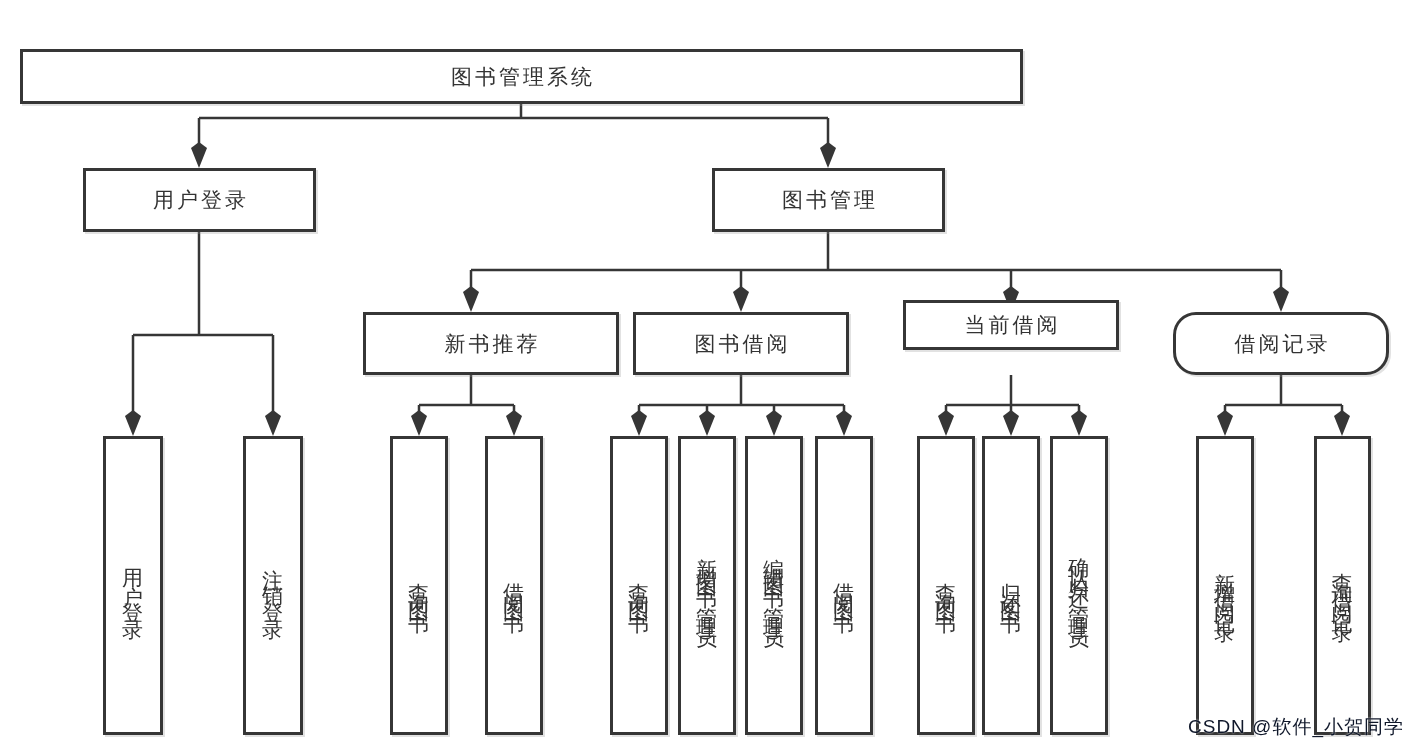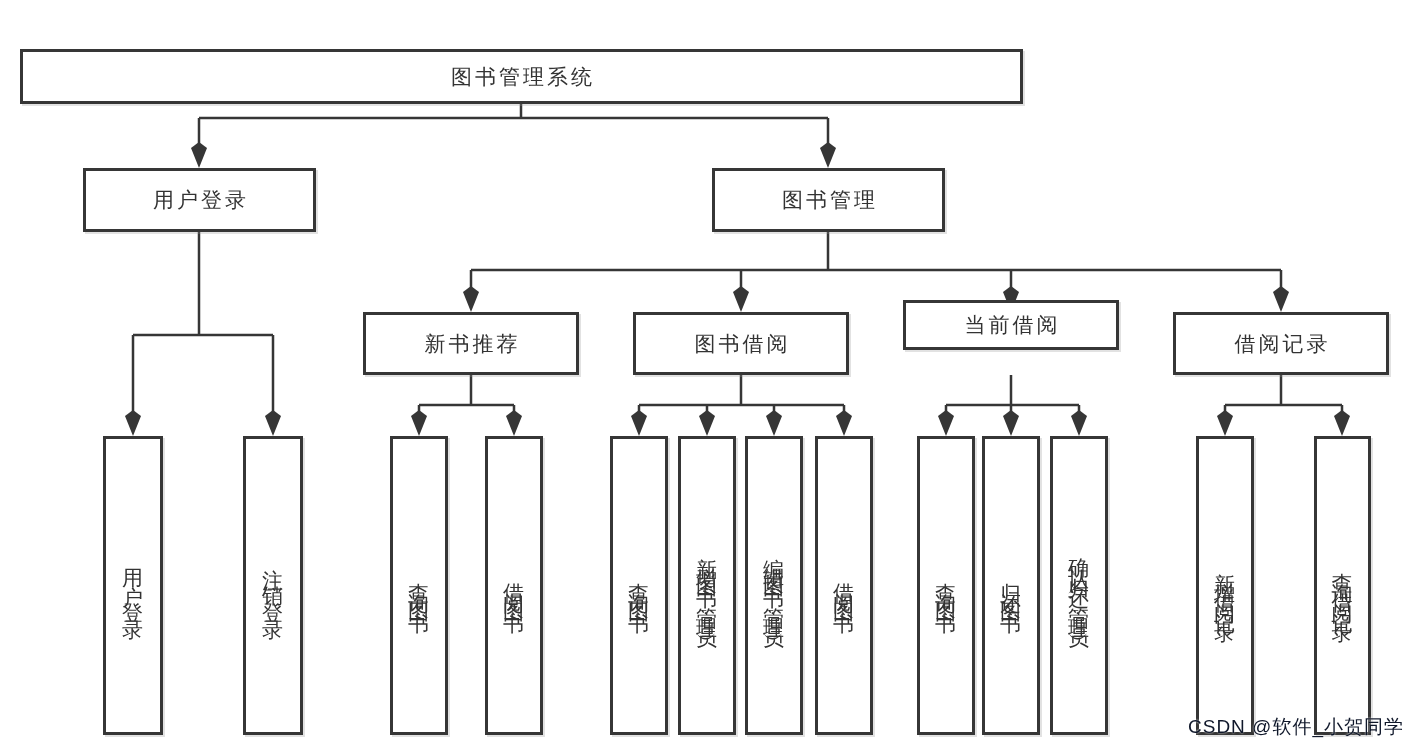--- a/index.html
+++ b/index.html
@@ -125,30 +125,30 @@
     <span class="lbl">图书管理系统</span>
   </div>
 
   <div class="node hbox" style="left:83px; top:168px; width:233px; height:64px;">
     <span class="lbl">用户登录</span>
   </div>
   <div class="node hbox" style="left:712px; top:168px; width:233px; height:64px;text-align:center;">
     <span class="lbl">图书管理</span>
   </div>
 
-  <div class="node hbox" style="left:363px; top:312px; width:216px; height:63px;">
+  <div class="node hbox" style="left:363px; top:312px; width:256px; height:63px;">
     <span class="lbl">新书推荐</span>
   </div>
   <div class="node hbox" style="left:633px; top:312px; width:216px; height:63px;justify-content:center;">
     <span class="lbl">图书借阅</span>
   </div>
   <div class="node hbox" style="left:903px; top:300px; width:216px; height:50px;">
     <span class="lbl">当前借阅</span>
   </div>
-  <div class="node hbox" style="left:1173px; top:312px; width:216px; height:63px;">
+  <div class="node hbox" style="left:1173px; top:312px; width:216px; height:63px;border-radius:23px;">
     <span class="lbl">借阅记录</span>
   </div>
 
   <div class="node vbox wide" style="left:103px; top:436px; width:60px; height:299px;">
     <span class="lbl">用户登录</span>
   </div>
   <div class="node vbox wide" style="left:243px; top:436px; width:60px; height:299px;">
     <span class="lbl">注销登录</span>
   </div>
 

